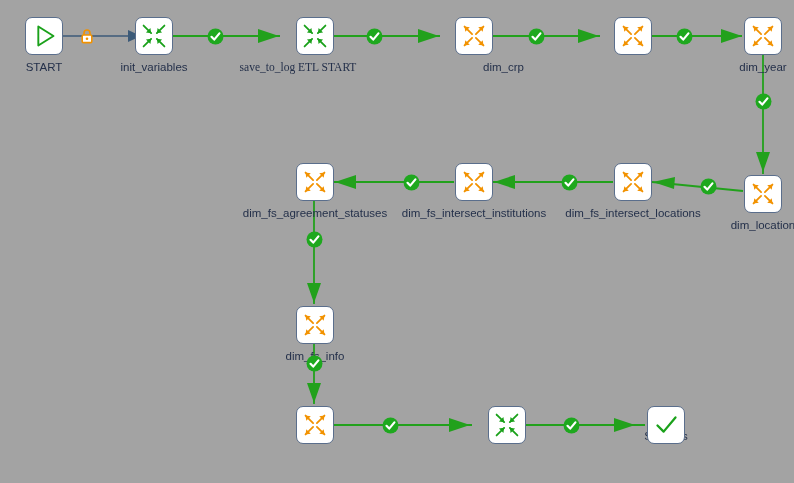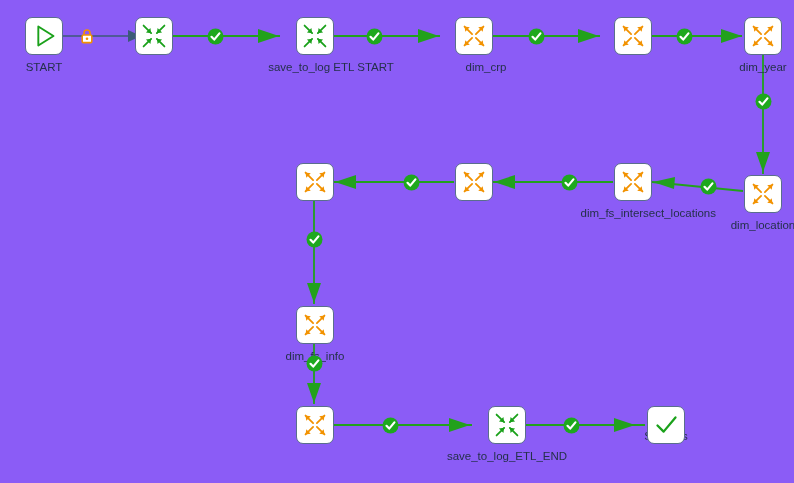--- a/index.html
+++ b/index.html
@@ -7,21 +7,21 @@
     padding: 0;
     background: #ffffff;
   }
   body {
     font-family: "Liberation Sans", sans-serif;
   }
   #canvas {
     position: relative;
     width: 794px;
     height: 483px;
-    background: #8b5cf6;
+    background: #a3a3a3;
     overflow: hidden;
   }
   #edge-layer {
     position: absolute;
     left: 0;
     top: 0;
     width: 794px;
     height: 483px;
     pointer-events: none;
   }
@@ -160,20 +160,21 @@
           <polygon points="16,16 10.5,15.2 15.2,10.5" fill="#1aa11a" stroke="none"></polygon>
         <line x1="30" y1="8" x2="22" y2="16"></line>
           <polygon points="22,16 27.5,15.2 22.8,10.5" fill="#1aa11a" stroke="none"></polygon>
         <line x1="8" y1="30" x2="16" y2="22"></line>
           <polygon points="16,22 10.5,22.8 15.2,27.5" fill="#1aa11a" stroke="none"></polygon>
         <line x1="30" y1="30" x2="22" y2="22"></line>
           <polygon points="22,22 27.5,22.8 22.8,27.5" fill="#1aa11a" stroke="none"></polygon>
       </g>
     </svg>
   </div>
+  <div class="node-label" style="left:99px; top:60px; width:110px;">init_variables</div>
 
   <div class="hop" style="left:207px; top:28px;">
     <svg viewBox="0 0 17 17">
         <circle cx="8.5" cy="8.5" r="8" fill="#1ea81e"></circle>
         <path d="M4.5 8.8 L7.2 11.6 L12.4 5.4" fill="none" stroke="#ffffff" stroke-width="2.2" stroke-linecap="round" stroke-linejoin="round"></path>
       </svg>
   </div>
 
   <div class="node" style="left:296px; top:17px;">
     <svg viewBox="0 0 38 38">
@@ -182,21 +183,21 @@
           <polygon points="16,16 10.5,15.2 15.2,10.5" fill="#1aa11a" stroke="none"></polygon>
         <line x1="30" y1="8" x2="22" y2="16"></line>
           <polygon points="22,16 27.5,15.2 22.8,10.5" fill="#1aa11a" stroke="none"></polygon>
         <line x1="8" y1="30" x2="16" y2="22"></line>
           <polygon points="16,22 10.5,22.8 15.2,27.5" fill="#1aa11a" stroke="none"></polygon>
         <line x1="30" y1="30" x2="22" y2="22"></line>
           <polygon points="22,22 27.5,22.8 22.8,27.5" fill="#1aa11a" stroke="none"></polygon>
       </g>
     </svg>
   </div>
-  <div class="node-label" style="left:251px; top:60px; width:160px;">save_to_log ETL START</div>
+  <div class="node-label" style="left:218px; top:60px; width:160px;font-family:Liberation Serif, serif;">save_to_log ETL START</div>
 
   <div class="hop" style="left:366px; top:28px;">
     <svg viewBox="0 0 17 17">
         <circle cx="8.5" cy="8.5" r="8" fill="#1ea81e"></circle>
         <path d="M4.5 8.8 L7.2 11.6 L12.4 5.4" fill="none" stroke="#ffffff" stroke-width="2.2" stroke-linecap="round" stroke-linejoin="round"></path>
       </svg>
   </div>
 
   <div class="node" style="left:455px; top:17px;">
     <svg viewBox="0 0 38 38">
@@ -205,21 +206,21 @@
           <polygon points="9,9 14.5,9.8 9.8,14.5" fill="#f29200" stroke="none"></polygon>
         <line x1="21" y1="17" x2="29" y2="9"></line>
           <polygon points="29,9 23.5,9.8 28.2,14.5" fill="#f29200" stroke="none"></polygon>
         <line x1="17" y1="21" x2="9" y2="29"></line>
           <polygon points="9,29 14.5,28.2 9.8,23.5" fill="#f29200" stroke="none"></polygon>
         <line x1="21" y1="21" x2="29" y2="29"></line>
           <polygon points="29,29 23.5,28.2 28.2,23.5" fill="#f29200" stroke="none"></polygon>
       </g>
     </svg>
   </div>
-  <div class="node-label" style="left:436px; top:60px; width:100px;">dim_crp</div>
+  <div class="node-label" style="left:424px; top:60px; width:100px;text-align:right;">dim_crp</div>
 
   <div class="hop" style="left:528px; top:28px;">
     <svg viewBox="0 0 17 17">
         <circle cx="8.5" cy="8.5" r="8" fill="#1ea81e"></circle>
         <path d="M4.5 8.8 L7.2 11.6 L12.4 5.4" fill="none" stroke="#ffffff" stroke-width="2.2" stroke-linecap="round" stroke-linejoin="round"></path>
       </svg>
   </div>
 
   <div class="node" style="left:614px; top:17px;">
     <svg viewBox="0 0 38 38">
@@ -296,21 +297,21 @@
           <polygon points="9,9 14.5,9.8 9.8,14.5" fill="#f29200" stroke="none"></polygon>
         <line x1="21" y1="17" x2="29" y2="9"></line>
           <polygon points="29,9 23.5,9.8 28.2,14.5" fill="#f29200" stroke="none"></polygon>
         <line x1="17" y1="21" x2="9" y2="29"></line>
           <polygon points="9,29 14.5,28.2 9.8,23.5" fill="#f29200" stroke="none"></polygon>
         <line x1="21" y1="21" x2="29" y2="29"></line>
           <polygon points="29,29 23.5,28.2 28.2,23.5" fill="#f29200" stroke="none"></polygon>
       </g>
     </svg>
   </div>
-  <div class="node-label" style="left:550px; top:206px; width:166px;text-align:right;">dim_fs_intersect_locations</div>
+  <div class="node-label" style="left:550px; top:206px; width:166px;">dim_fs_intersect_locations</div>
 
   <div class="hop" style="left:561px; top:174px;">
     <svg viewBox="0 0 17 17">
         <circle cx="8.5" cy="8.5" r="8" fill="#1ea81e"></circle>
         <path d="M4.5 8.8 L7.2 11.6 L12.4 5.4" fill="none" stroke="#ffffff" stroke-width="2.2" stroke-linecap="round" stroke-linejoin="round"></path>
       </svg>
   </div>
 
   <div class="node" style="left:455px; top:163px;">
     <svg viewBox="0 0 38 38">
@@ -319,20 +320,21 @@
           <polygon points="9,9 14.5,9.8 9.8,14.5" fill="#f29200" stroke="none"></polygon>
         <line x1="21" y1="17" x2="29" y2="9"></line>
           <polygon points="29,9 23.5,9.8 28.2,14.5" fill="#f29200" stroke="none"></polygon>
         <line x1="17" y1="21" x2="9" y2="29"></line>
           <polygon points="9,29 14.5,28.2 9.8,23.5" fill="#f29200" stroke="none"></polygon>
         <line x1="21" y1="21" x2="29" y2="29"></line>
           <polygon points="29,29 23.5,28.2 28.2,23.5" fill="#f29200" stroke="none"></polygon>
       </g>
     </svg>
   </div>
+  <div class="node-label" style="left:391px; top:206px; width:166px;">dim_fs_intersect_institutions</div>
 
   <div class="hop" style="left:403px; top:174px;">
     <svg viewBox="0 0 17 17">
         <circle cx="8.5" cy="8.5" r="8" fill="#1ea81e"></circle>
         <path d="M4.5 8.8 L7.2 11.6 L12.4 5.4" fill="none" stroke="#ffffff" stroke-width="2.2" stroke-linecap="round" stroke-linejoin="round"></path>
       </svg>
   </div>
 
   <div class="node" style="left:296px; top:163px;">
     <svg viewBox="0 0 38 38">
@@ -341,20 +343,21 @@
           <polygon points="9,9 14.5,9.8 9.8,14.5" fill="#f29200" stroke="none"></polygon>
         <line x1="21" y1="17" x2="29" y2="9"></line>
           <polygon points="29,9 23.5,9.8 28.2,14.5" fill="#f29200" stroke="none"></polygon>
         <line x1="17" y1="21" x2="9" y2="29"></line>
           <polygon points="9,29 14.5,28.2 9.8,23.5" fill="#f29200" stroke="none"></polygon>
         <line x1="21" y1="21" x2="29" y2="29"></line>
           <polygon points="29,29 23.5,28.2 28.2,23.5" fill="#f29200" stroke="none"></polygon>
       </g>
     </svg>
   </div>
+  <div class="node-label" style="left:232px; top:206px; width:166px;">dim_fs_agreement_statuses</div>
 
   <div class="hop" style="left:306px; top:231px;">
     <svg viewBox="0 0 17 17">
         <circle cx="8.5" cy="8.5" r="8" fill="#1ea81e"></circle>
         <path d="M4.5 8.8 L7.2 11.6 L12.4 5.4" fill="none" stroke="#ffffff" stroke-width="2.2" stroke-linecap="round" stroke-linejoin="round"></path>
       </svg>
   </div>
 
   <div class="node" style="left:296px; top:306px;">
     <svg viewBox="0 0 38 38">
@@ -408,21 +411,20 @@
           <polygon points="16,16 10.5,15.2 15.2,10.5" fill="#1aa11a" stroke="none"></polygon>
         <line x1="30" y1="8" x2="22" y2="16"></line>
           <polygon points="22,16 27.5,15.2 22.8,10.5" fill="#1aa11a" stroke="none"></polygon>
         <line x1="8" y1="30" x2="16" y2="22"></line>
           <polygon points="16,22 10.5,22.8 15.2,27.5" fill="#1aa11a" stroke="none"></polygon>
         <line x1="30" y1="30" x2="22" y2="22"></line>
           <polygon points="22,22 27.5,22.8 22.8,27.5" fill="#1aa11a" stroke="none"></polygon>
       </g>
     </svg>
   </div>
-  <div class="node-label" style="left:427px; top:449px; width:160px;">save_to_log_ETL_END</div>
 
   <div class="hop" style="left:563px; top:417px;">
     <svg viewBox="0 0 17 17">
         <circle cx="8.5" cy="8.5" r="8" fill="#1ea81e"></circle>
         <path d="M4.5 8.8 L7.2 11.6 L12.4 5.4" fill="none" stroke="#ffffff" stroke-width="2.2" stroke-linecap="round" stroke-linejoin="round"></path>
       </svg>
   </div>
 
   <div class="node" style="left:647px; top:406px;">
     <svg viewBox="0 0 38 38">

